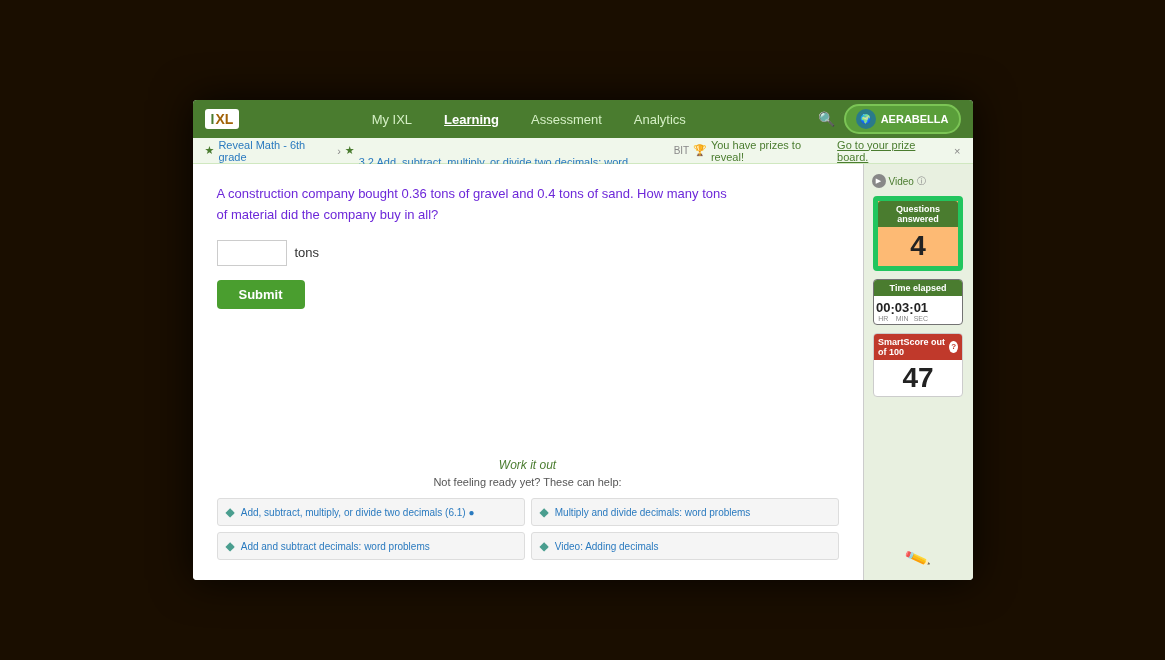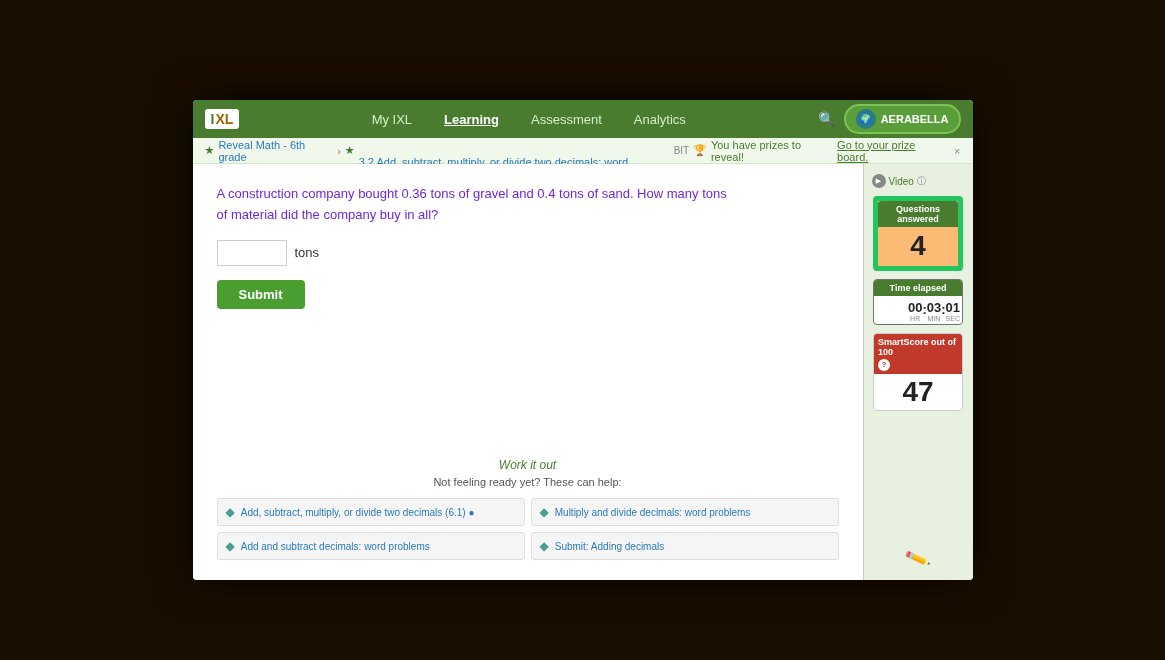--- a/index.html
+++ b/index.html
@@ -334,21 +334,21 @@
       background: #4a7c2f;
       color: #fff;
       font-size: 9px;
       font-weight: bold;
       padding: 3px 0;
       text-align: center;
     }
 
     .time-values {
       display: flex;
-      justify-content: flex-end;
+      justify-content: flex-start;
       padding: 4px 2px 2px;
     }
 
     .time-unit {
       display: flex;
       flex-direction: column;
       align-items: center;
     }
 
     .time-num {
@@ -378,23 +378,23 @@
       background: #fff;
     }
 
     .smart-score-header {
       background: #c0392b;
       color: #fff;
       font-size: 9px;
       font-weight: bold;
       padding: 3px 4px;
       display: flex;
+      align-items: center;
       justify-content: center;
       gap: 2px;
-      flex-direction: column;
     }
 
     .smart-score-num {
       font-size: 28px;
       font-weight: bold;
       color: #222;
       text-align: center;
       padding: 2px 0;
     }
 
@@ -474,21 +474,21 @@
           <div class="help-card">
             <span class="diamond">◆</span>
             <span>Multiply and divide decimals: word problems</span>
           </div>
           <div class="help-card">
             <span class="diamond">◆</span>
             <span>Add and subtract decimals: word problems</span>
           </div>
           <div class="help-card">
             <span class="diamond">◆</span>
-            <span>Submit: Adding decimals</span>
+            <span>Video: Adding decimals</span>
           </div>
         </div>
       </div>
     </div>
 
     <div class="sidebar">
       <div class="video-link">
         <div class="video-circle">▶</div>
         <span>Video</span>
         <span style="font-size:9px;color:#888;">ⓘ</span>

